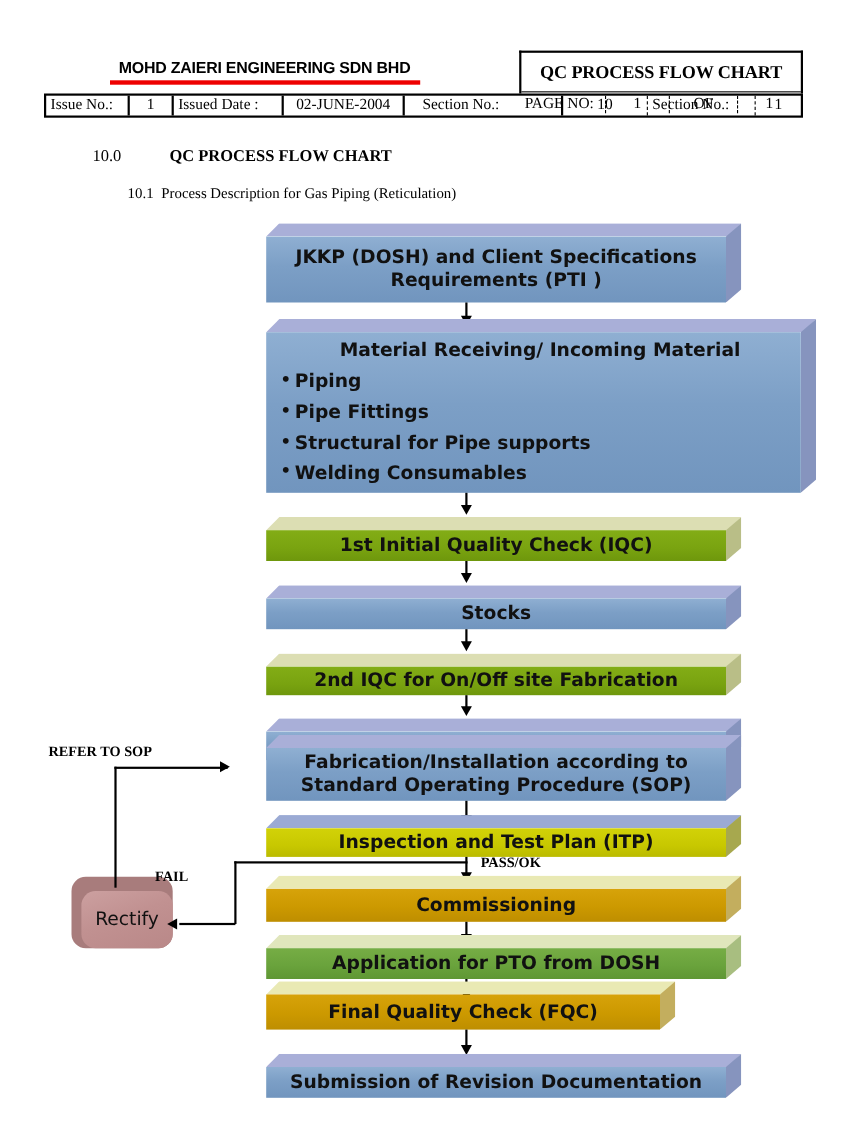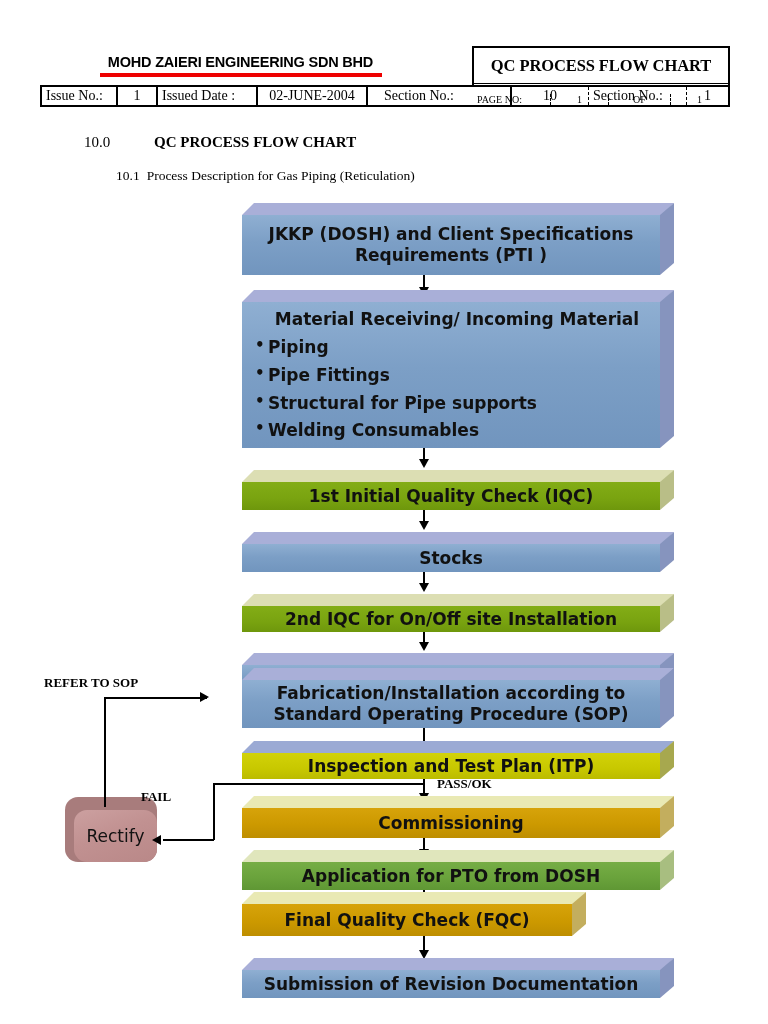--- a/index.html
+++ b/index.html
@@ -65,22 +65,22 @@
     justify-content: center;
     border-bottom: 1.6px solid #000;
     font-weight: bold;
     font-size: 16.5px;
     letter-spacing: -0.1px;
     white-space: nowrap;
   }
   .hdr-page-row {
     display: flex;
     height: 21px;
-    align-items: flex-end;
-    font-size: 10px;
+    align-items: center;
+    font-size: 14px;
   }
   .hdr-page-row > div {
     display: flex;
     align-items: center;
     justify-content: center;
     box-sizing: border-box;
   }
   .pg-label { flex: 0 0 76px; justify-content: flex-start !important; padding-left: 3px; }
   .pg-num   { flex: 0 0 58px; border-left: 1.4px dashed #000; }
   .pg-of    { flex: 0 0 62px; border-left: 1.4px dashed #000; }
@@ -328,21 +328,21 @@
     <div class="topface"></div>
     <div class="rightface"></div>
     <div class="body" style="font-size:17px;">
       <span class="line">JKKP (DOSH) and Client Specifications</span>
       <span class="line">Requirements (PTI )</span>
     </div>
   </div>
   <div class="conn v" style="left:423px; top:275px; height:14px;"></div>
   <div class="arrow-down" style="left:419px; top:287px;"></div>
 
-  <div class="node box3d c-blue" style="left:208px; top:290px; width:432px; height:158px;">
+  <div class="node box3d c-blue" style="left:208px; top:290px; width:500px; height:158px;">
     <div class="topface"></div>
     <div class="rightface"></div>
     <div class="body bullets" style="font-size:17px;">
       <span class="title">Material Receiving/ Incoming Material</span>
       <ul>
         <li>Piping</li>
         <li>Pipe Fittings</li>
         <li>Structural for Pipe supports</li>
         <li>Welding Consumables</li>
       </ul>
@@ -368,21 +368,21 @@
       <span class="line">Stocks</span>
     </div>
   </div>
   <div class="conn v" style="left:423px; top:572px; height:13px;"></div>
   <div class="arrow-down" style="left:419px; top:583px;"></div>
 
   <div class="node box3d c-green" style="left:208px; top:594px; width:432px; height:38px;">
     <div class="topface"></div>
     <div class="rightface"></div>
     <div class="body" style="font-size:17px;">
-      <span class="line">2nd IQC for On/Off site Installation</span>
+      <span class="line">2nd IQC for On/Off site Fabrication</span>
     </div>
   </div>
   <div class="conn v" style="left:423px; top:632px; height:12px;"></div>
   <div class="arrow-down" style="left:419px; top:642px;"></div>
 
   <div class="node box3d c-blue" style="left:208px; top:653px; width:432px; height:38px;">
     <div class="topface"></div>
     <div class="rightface"></div>
     <div class="body" style="font-size:17px;">
       <span class="line">On/Off Site Installation</span>
@@ -426,21 +426,21 @@
   <div class="node box3d c-mgreen" style="left:208px; top:850px; width:432px; height:40px;">
     <div class="topface"></div>
     <div class="rightface"></div>
     <div class="body" style="font-size:17px;">
       <span class="line">Application for PTO from DOSH</span>
     </div>
   </div>
   <div class="conn v" style="left:423px; top:890px; height:13px;"></div>
   <div class="arrow-down" style="left:419px; top:901px;"></div>
 
-  <div class="node box3d c-gold" style="left:208px; top:892px; width:344px; height:44px;padding-left:24px;">
+  <div class="node box3d c-gold" style="left:208px; top:892px; width:372px; height:44px;padding-left:24px;">
     <div class="topface"></div>
     <div class="rightface"></div>
     <div class="body" style="font-size:17px;">
       <span class="line">Final Quality Check (FQC)</span>
     </div>
   </div>
   <div class="conn v" style="left:423px; top:936px; height:20px;"></div>
   <div class="arrow-down" style="left:419px; top:950px;"></div>
 
   <div class="node box3d c-blue" style="left:208px; top:958px; width:432px; height:40px;">

